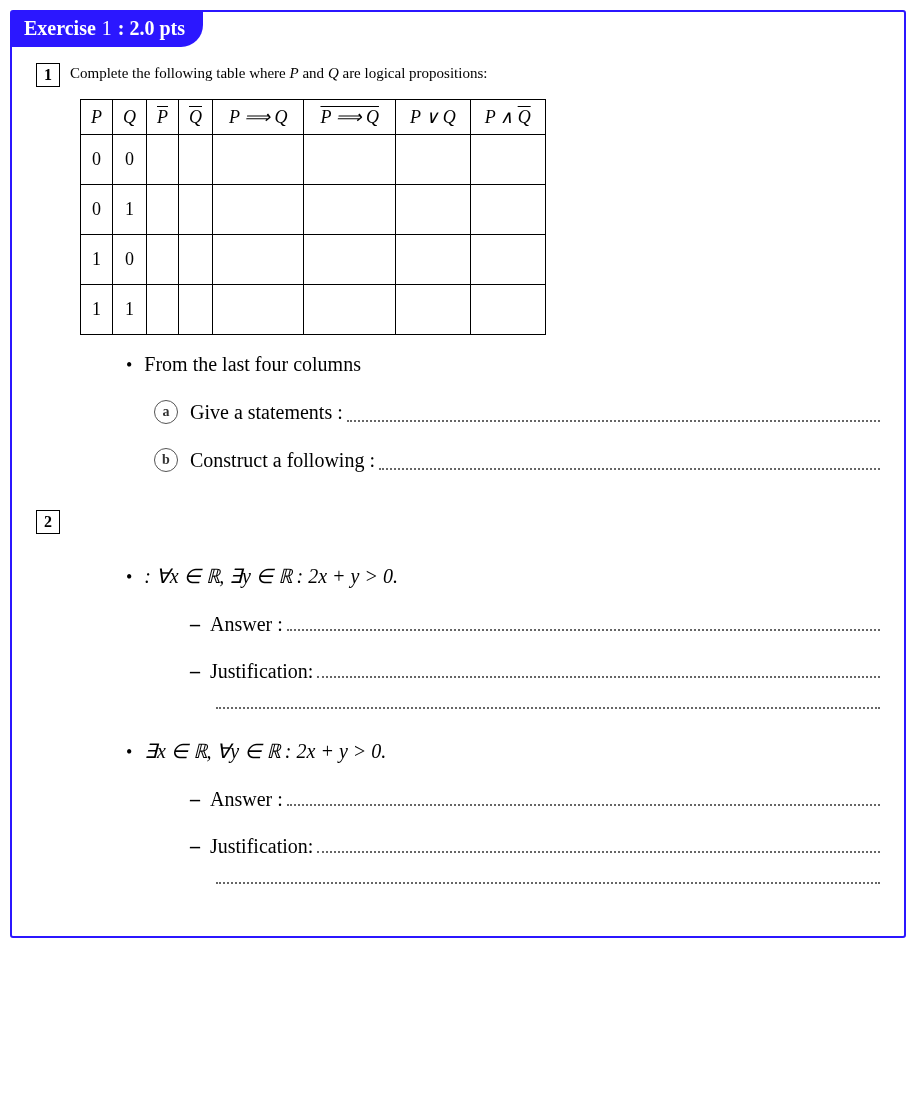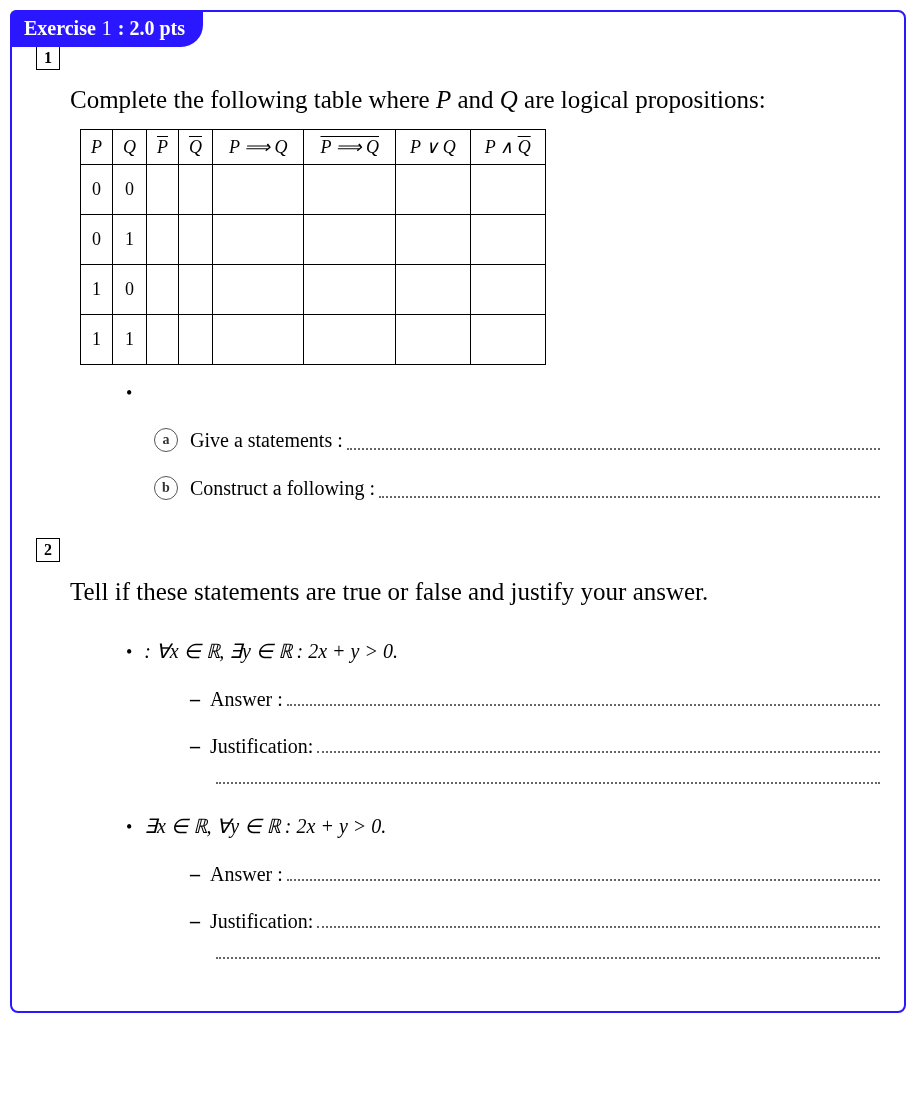--- a/index.html
+++ b/index.html
@@ -6,23 +6,23 @@
     margin: 0;
     padding: 10px;
     font-family: Georgia, 'Times New Roman', serif;
     background: #fff;
     color: #000;
     width: 916px;
     box-sizing: border-box;
   }
   .exercise-box {
     border: 2px solid #2b17ff;
-    border-radius: 8px;
+    border-radius: 3px;
     position: relative;
-    padding: 34px 24px 30px 24px;
+    padding: 51px 24px 30px 24px;
     background: #fff;
   }
   .exercise-tab {
     position: absolute;
     top: -2px;
     left: -2px;
     background: #2b17ff;
     color: #fff;
     font-weight: bold;
     font-size: 20px;
@@ -36,21 +36,21 @@
   .exercise-tab .thin { font-weight: normal; }
   .q-row { display: flex; align-items: flex-start; margin-bottom: 8px; }
   .q-num {
     border: 1.5px solid #000;
     width: 22px; height: 22px;
     display: flex; align-items: center; justify-content: center;
     font-weight: bold; font-size: 16px;
     margin-right: 10px;
     flex-shrink: 0;
   }
-  .q-text { font-size: 25px; line-height: 1.4; margin-top: 36px; }
+  .q-text { font-size: 15px; line-height: 1.4; }
   .math-i { font-style: italic; font-family: 'Times New Roman', serif; }
   .truth-table {
     border-collapse: collapse;
     margin: 12px 0 18px 44px;
   }
   .truth-table th, .truth-table td {
     border: 1px solid #000;
     text-align: center;
     font-size: 18px;
     font-weight: normal;
@@ -178,37 +178,37 @@
       <td></td>
           <td></td>
       <td></td>
           <td></td>
     </tr>
   </tbody>
     </table>
 
   <div class="bullet-row">
     <span class="bullet-dot">•</span>
+    <span>From the last four columns</span>
   </div>
 
   <div class="sub-item">
     <div class="circ-label">a</div>
     <span>Give a statements :</span>
     <span class="dotted-fill"></span>
   </div>
 
   <div class="sub-item">
     <div class="circ-label">b</div>
     <span>Construct a following :</span>
     <span class="dotted-fill"></span>
   </div>
 
   <div class="q-row q2-block">
     <div class="q-num">2</div>
-    <div class="q-text">Tell if these statements are true or false and justify your answer.</div>
   </div>
 
   <div class="stmt-row">
     <span class="bullet-dot">•</span>
     <span class="math-expr">: ∀<i>x</i> ∈ <span class="bb">ℝ</span>, ∃<i>y</i> ∈ <span class="bb">ℝ</span> : 2<i>x</i> + <i>y</i> &gt; 0.</span>
   </div>
   <div class="dash-row">
     <span class="dash">–</span>
     <span>Answer : </span>
     <span class="dotted-fill"></span>

